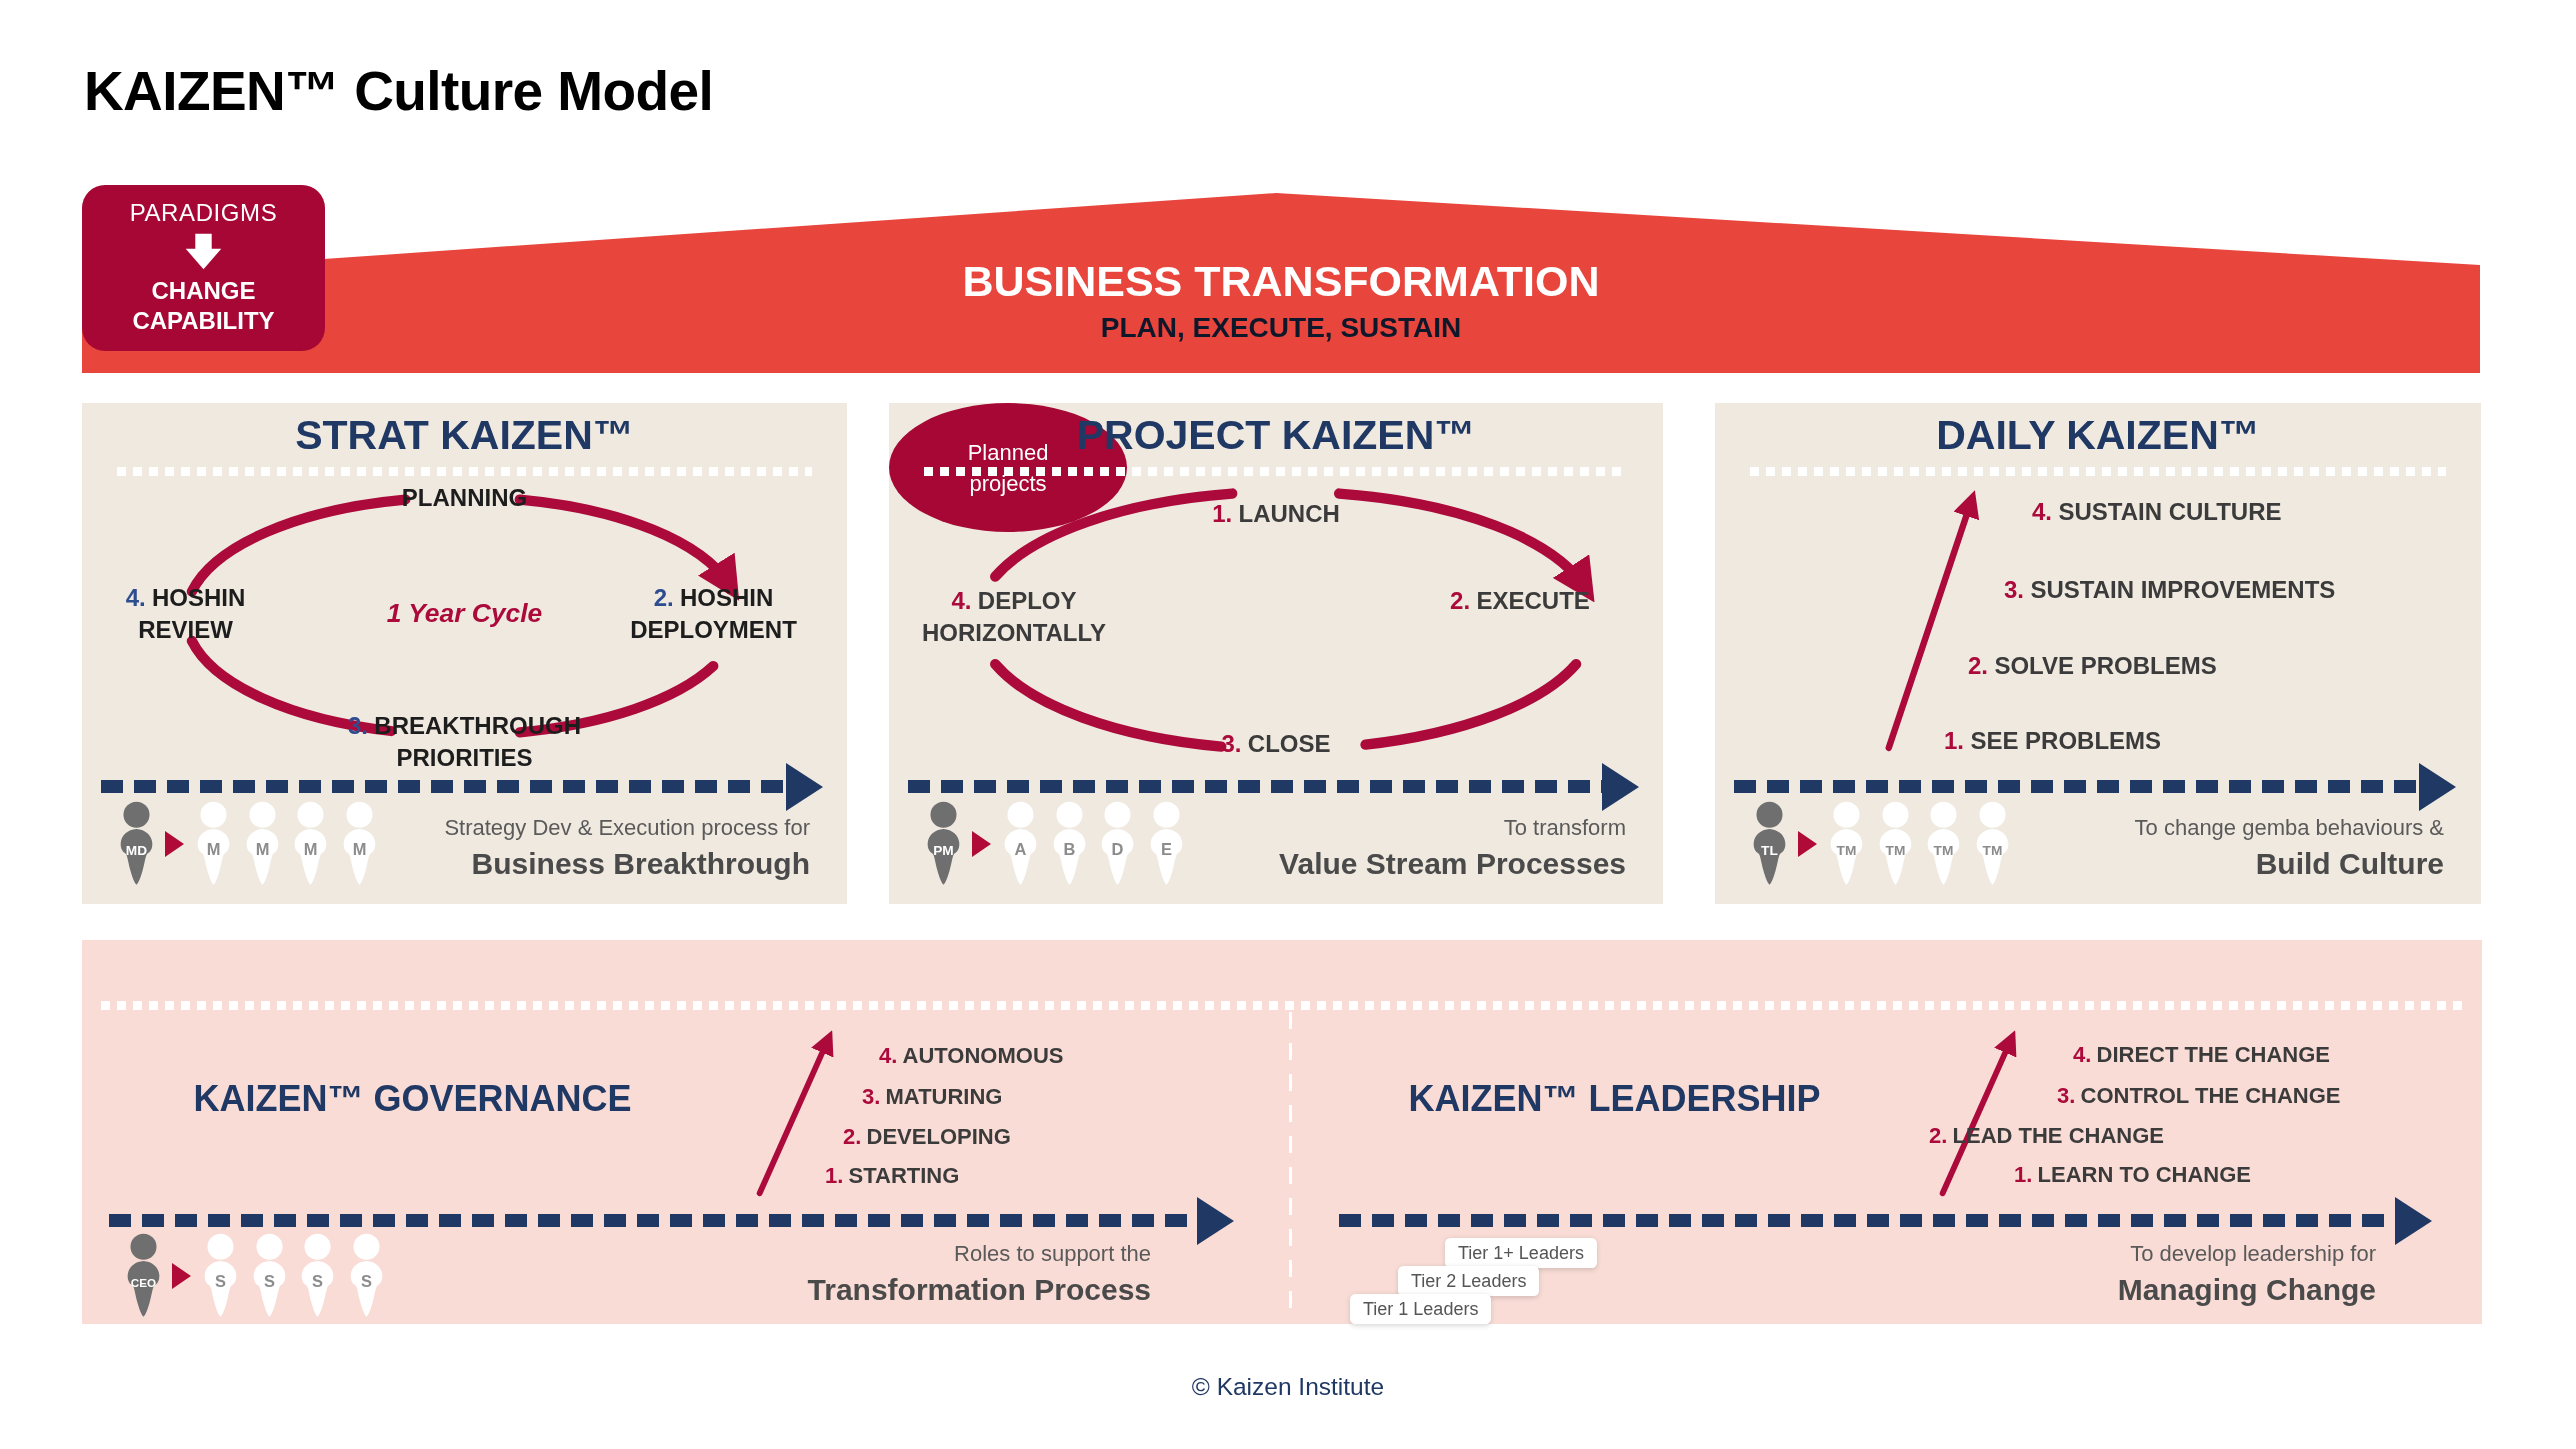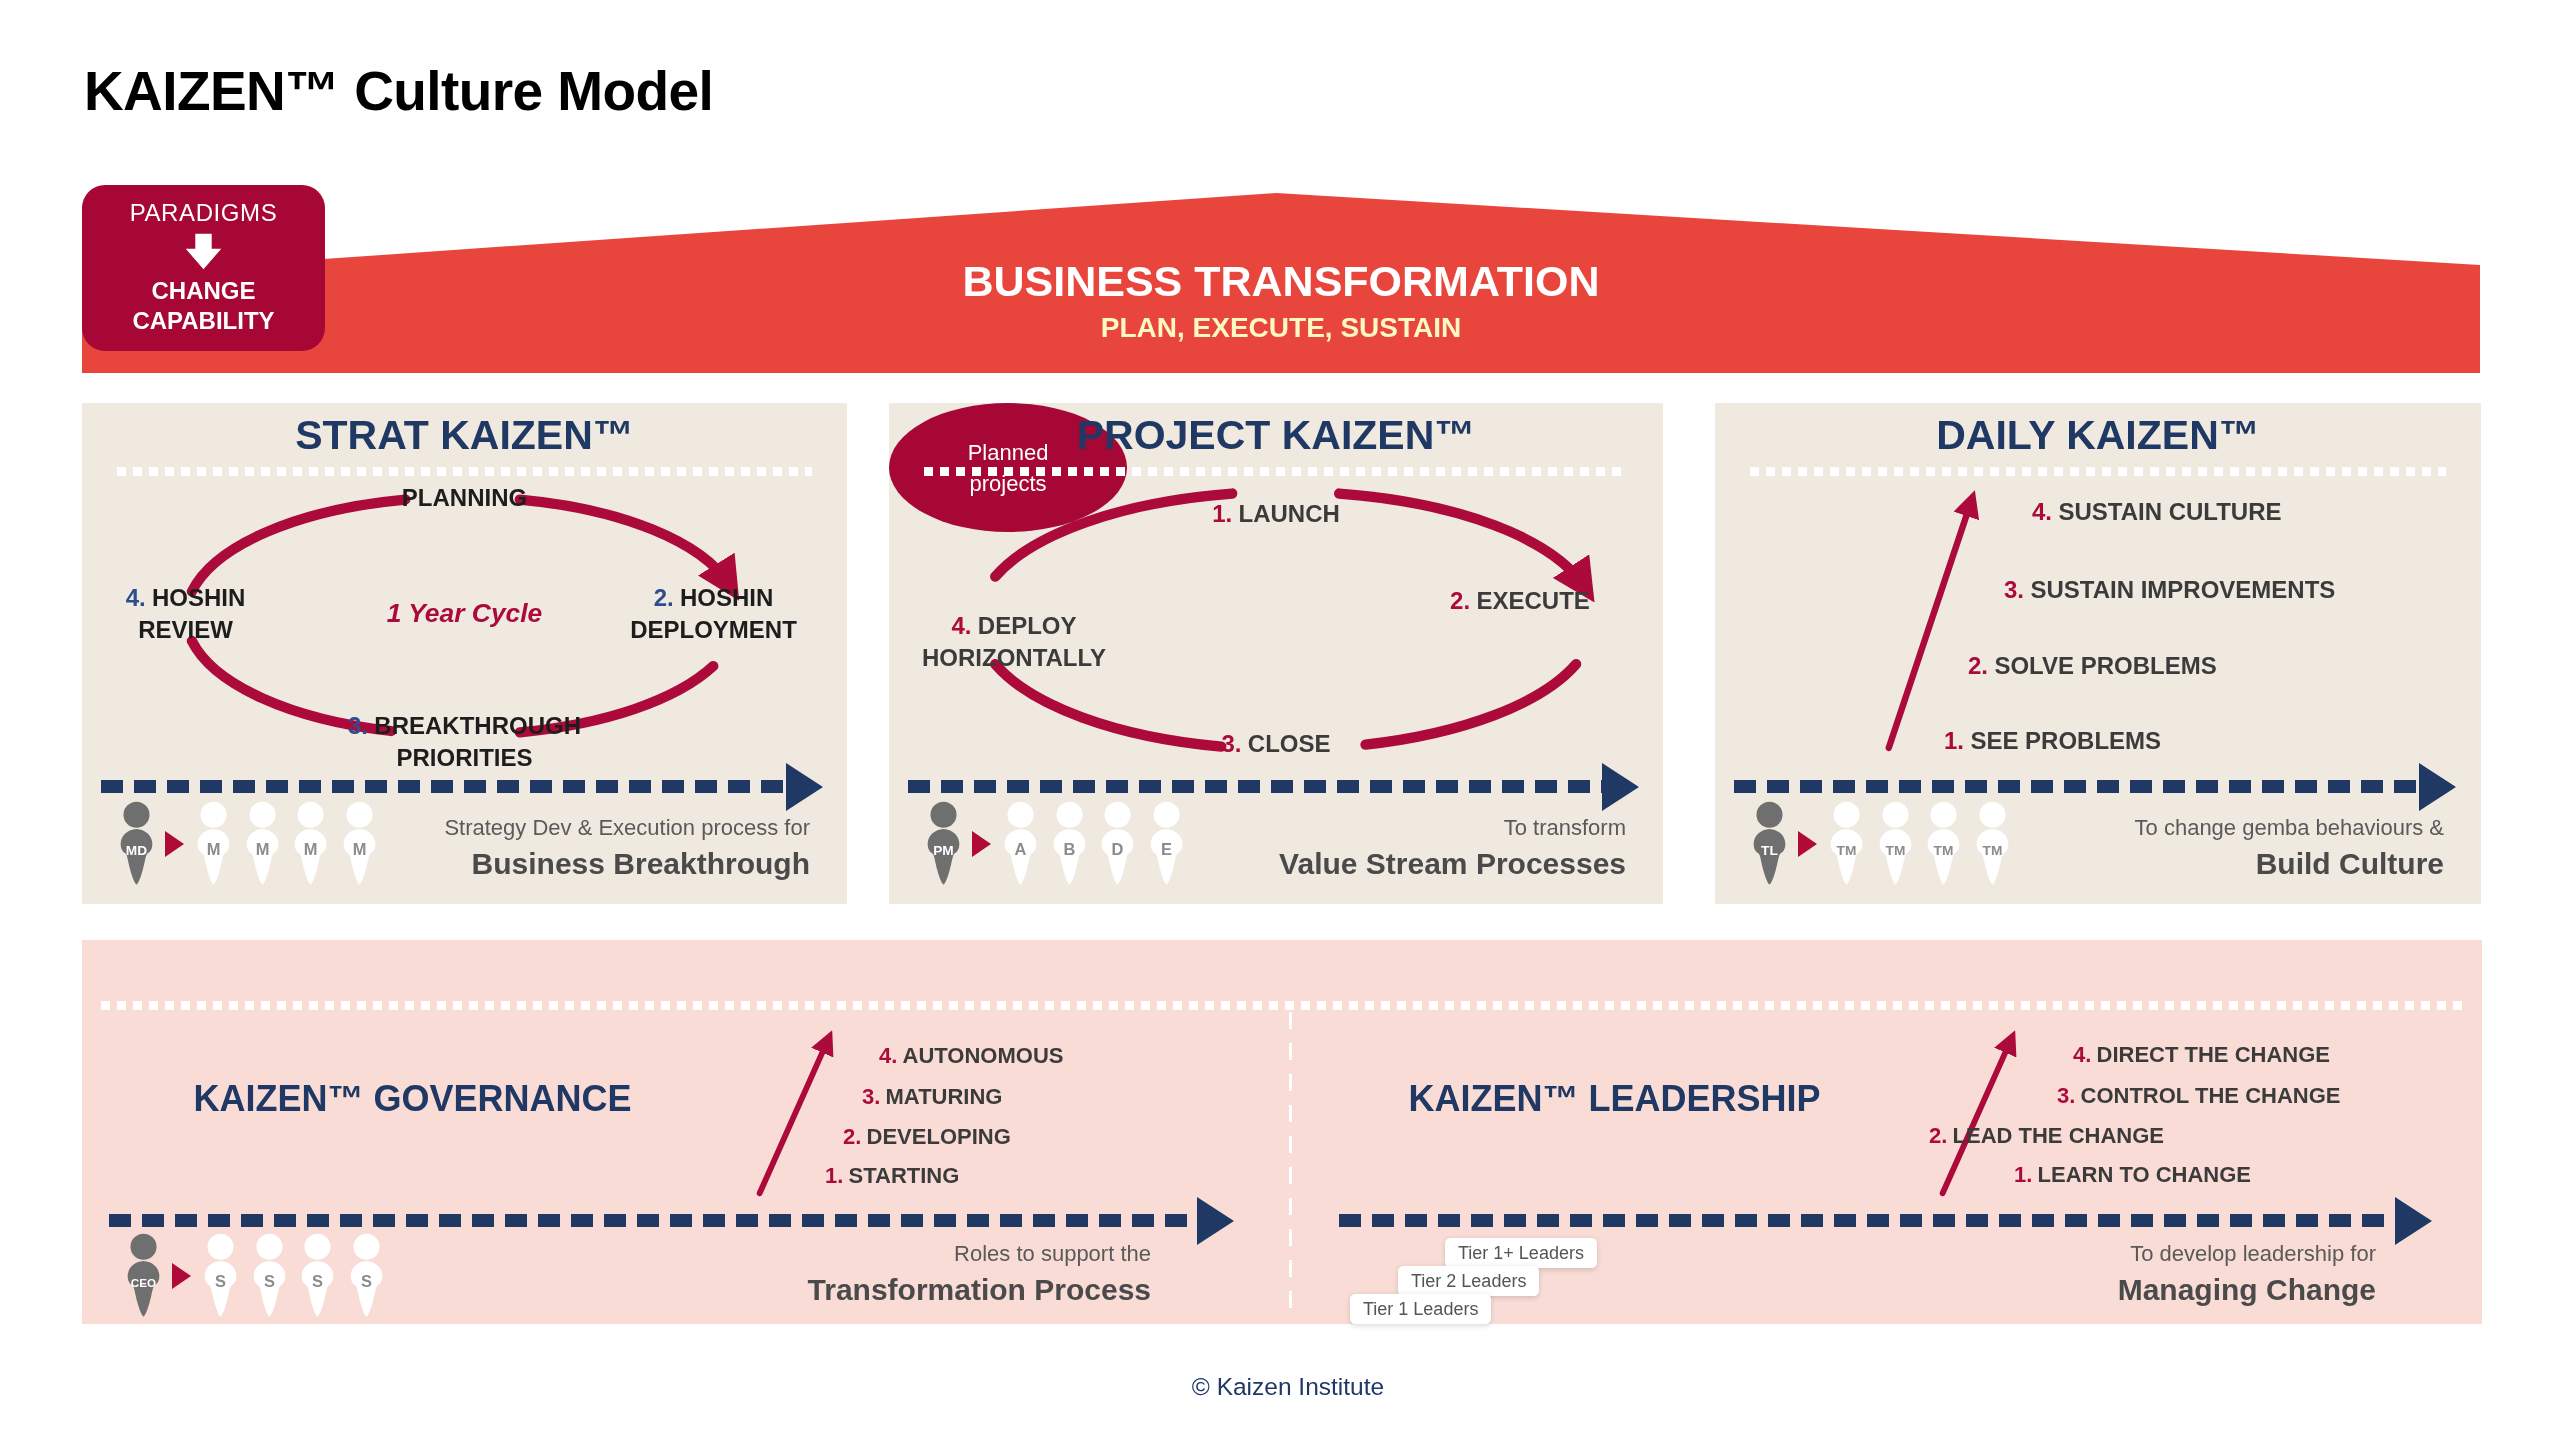--- a/index.html
+++ b/index.html
@@ -6,21 +6,21 @@
   body{width:2576px;height:1449px;font-family:"Liberation Sans",sans-serif;position:relative;overflow:hidden;}
   .abs{position:absolute;}
 
   
   .page-title{left:84px;top:59px;font-size:55px;font-weight:bold;color:#000000;letter-spacing:-0.6px;}
 
   
   .banner{left:82px;top:193px;width:2398px;height:180px;background:#e8463d;
           clip-path:polygon(0 46%,49.8% 0,100% 40%,100% 100%,0 100%);z-index:1;}
   .banner-title{left:0;right:0;top:64px;text-align:center;color:#fff;font-size:43px;font-weight:bold;}
-  .banner-sub{left:0;right:0;top:119px;text-align:center;color:#fef9c3;font-size:28px;font-weight:bold;}
+  .banner-sub{left:0;right:0;top:119px;text-align:center;color:#0f172a;font-size:28px;font-weight:bold;}
 
   
   .badge{left:82px;top:185px;width:243px;height:166px;background:#a60735;border-radius:23px;z-index:2;
          display:flex;flex-direction:column;align-items:center;justify-content:space-between;padding:14px 6.4px 15.5px 6.4px;box-sizing:border-box;}
   .badge-top{color:#fff;font-size:24px;letter-spacing:0.6px;}
   .badge-bottom{color:#fff;font-size:24px;font-weight:bold;text-align:center;line-height:30px;}
 
   
   .panel{position:absolute;top:403px;height:501px;background:#efe9e0;}
   #panel-strat{left:82px;width:765px;}
@@ -39,21 +39,21 @@
   #panel-project .num,.ditem .num,.gitem .num,.litem .num{color:#ab0a3b;}
   .cyc-center{left:0;right:0;top:195px;text-align:center;color:#ab0a3b;font-size:26.4px;font-weight:bold;font-style:italic;}
 
   .st-top{left:0;right:0;top:79px;}
   .st-right{left:509px;width:245px;top:179px;}
   .st-left{left:0;width:207px;top:179px;}
   .st-bottom{left:0;right:0;top:307px;}
 
   .pj-top{left:0;right:0;top:95px;}
   .pj-right{left:515px;width:232px;top:182px;}
-  .pj-left{left:13px;width:224px;top:182px;margin-top:25px;}
+  .pj-left{left:13px;width:224px;top:182px;}
   .pj-bottom{left:0;right:0;top:325px;}
   .ellipse{left:284px;top:149px;width:238px;height:129px;background:#a60735;border-radius:50%;
            display:flex;flex-direction:column;align-items:center;justify-content:center;color:#fff;font-size:22px;line-height:31px;}
 
   .ditem{position:absolute;font-size:24px;font-weight:bold;color:#3b3b3b;white-space:nowrap;}
   .ditem .num{margin-right:6.4px;}
   .d0{left:317px;top:95px;} .d1{left:289px;top:173px;} .d2{left:253px;top:249px;} .d3{left:229px;top:324px;}
 
   
   .dash-arrow{position:absolute;height:13px;background:repeating-linear-gradient(90deg,#1f3864 0 22px,transparent 22px 33px);}

